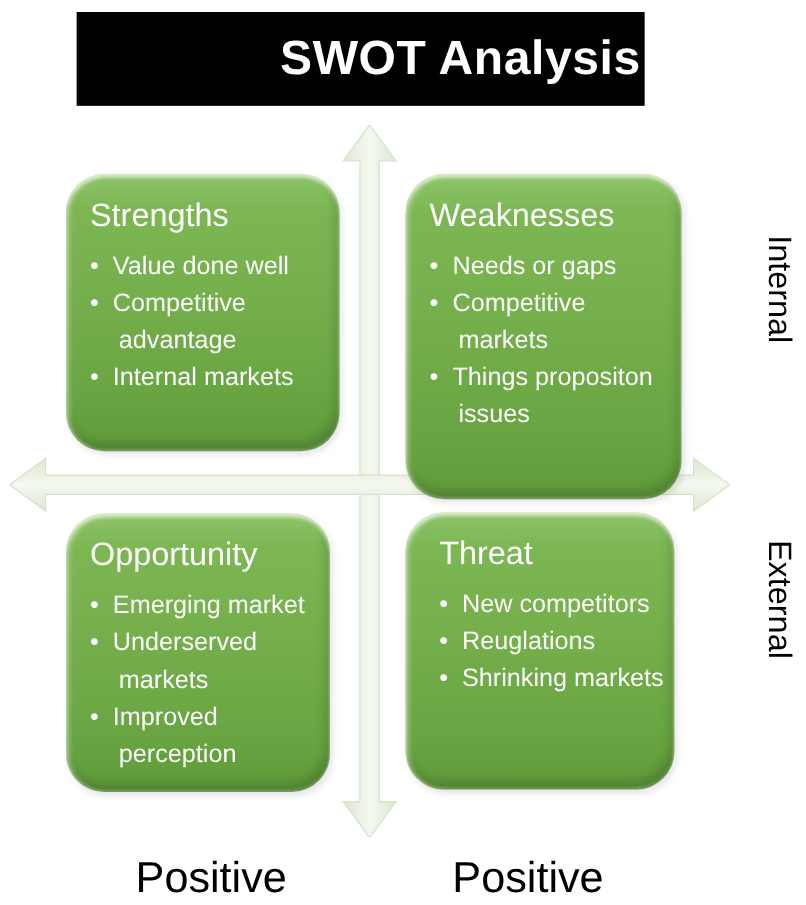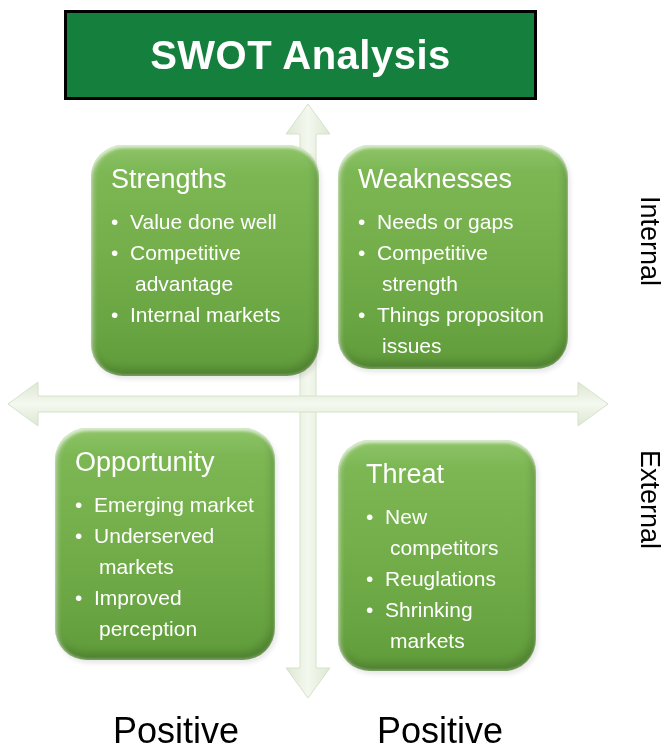--- a/index.html
+++ b/index.html
@@ -1,47 +1,47 @@
 <!DOCTYPE html>
 <html><head>
 <meta charset="utf-8">
 <style>
   html,body{margin:0;padding:0;background:#ffffff;}
   body{font-family:"Liberation Sans", sans-serif;}
   #stage{position:relative;width:672px;height:754px;background:#ffffff;overflow:hidden;}
 
   
   .banner{
-    position:absolute;left:64px;top:10px;width:473px;height:90px;
-    background:#15803d;border:3px solid #000;box-sizing:border-box;
-    display:flex;align-items:center;justify-content:center;
+    position:absolute;left:64px;top:10px;width:473px;height:78px;
+    background:#000000;border:3px solid #000;box-sizing:border-box;
+    display:flex;align-items:center;justify-content:flex-end;
   }
   .banner-text{color:#fff;font-size:40px;font-weight:bold;letter-spacing:.5px;}
 
   
   .axis{position:absolute;}
   #v-arrow{left:283px;top:104px;}
   #h-arrow{left:8px;top:379px;}
 
   
   .quad{
     position:absolute;border-radius:32px;color:#fff;box-sizing:border-box;
     padding:16px 8px 0 18px;
     background:linear-gradient(180deg,#8ec468 0%,#7cb754 12%,#74af4b 45%,#69a542 78%,#5f9b3a 100%);
     box-shadow:
       inset 0 3px 3px rgba(255,255,255,.55),
       inset 3px 2px 4px rgba(255,255,255,.35),
       inset -3px -7px 9px rgba(0,0,0,.18),
       inset 0 -2px 2px rgba(255,255,255,.25),
       2px 3px 5px rgba(0,0,0,.10);
   }
-  #quad-strengths  {left:55px; top:145px;width:228px;height:231px;margin-left:36px;}
-  #quad-weaknesses {left:338px;top:145px;width:230px;height:224px;}
+  #quad-strengths  {left:55px; top:145px;width:228px;height:231px;}
+  #quad-weaknesses {left:338px;top:145px;width:230px;height:271px;}
   #quad-opportunity{left:55px; top:428px;width:220px;height:232px;}
-  #quad-threat     {left:338px;top:440px;width:198px;height:231px;padding-left:26px;}
+  #quad-threat     {left:338px;top:427px;width:224px;height:231px;padding-left:26px;}
 
   .quad-title{font-size:27px;line-height:36px;margin:0 0 9px 2px;font-weight:normal;}
   .quad-list{list-style:none;margin:0;padding:0 0 0 2px;}
   .quad-list li{
     font-size:21px;line-height:31px;
     padding-left:24px;text-indent:-24px;
   }
   .quad-list li::before{content:"\2022\00a0\00a0";}
 
   
@@ -97,21 +97,21 @@
       <li>Value done well</li>
       <li>Competitive advantage</li>
       <li>Internal markets</li>
     </ul>
   </div>
 
   <div class="quad" id="quad-weaknesses">
     <h2 class="quad-title">Weaknesses</h2>
     <ul class="quad-list">
       <li>Needs or gaps</li>
-      <li>Competitive strength</li>
+      <li>Competitive markets</li>
       <li>Things propositon issues</li>
     </ul>
   </div>
 
   <div class="quad" id="quad-opportunity">
     <h2 class="quad-title">Opportunity</h2>
     <ul class="quad-list">
       <li>Emerging market</li>
       <li>Underserved markets</li>
       <li>Improved perception</li>

